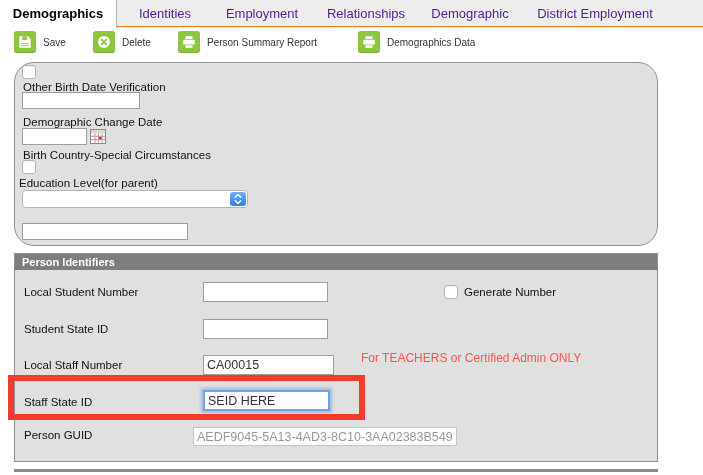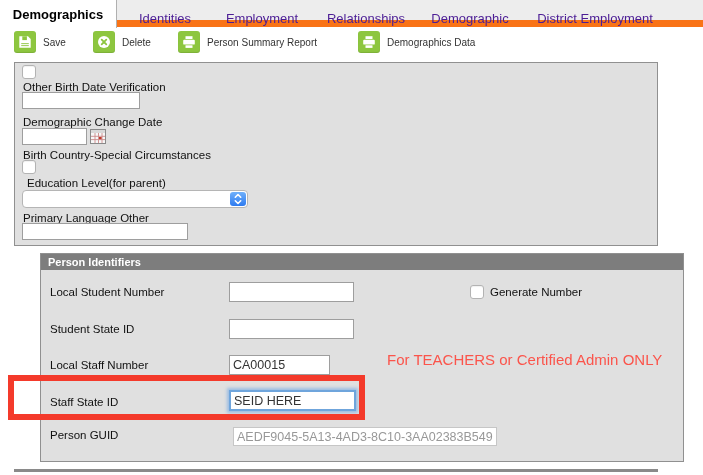--- a/index.html
+++ b/index.html
@@ -12,39 +12,39 @@
     --focus-blue:#6fa5dc;
     --select-blue:#2e7bf0;
   }
   *{box-sizing:border-box;margin:0;padding:0;}
   html,body{background:#fff;}
   body{font-family:"Liberation Sans",sans-serif;}
   .screen{position:relative;width:703px;height:475px;background:#fff;overflow:hidden;}
 
   
   .tabbar{position:absolute;left:0;top:0;width:703px;height:27px;background:#ededed;
-          border-bottom:7px solid #f97316;display:flex;}
+          border-bottom:1px solid #f97316;display:flex;align-items:center;}
   .tab{display:flex;align-items:center;justify-content:center;font-size:13px;color:#4c1d95;
        height:37px;cursor:pointer;white-space:nowrap;}
   .tab.active{background:#fff;color:#000;font-weight:bold;height:28px;margin-bottom:-1px;
        border-right:1px solid #b0b0b0;z-index:2;}
 
   
   .toolbar{position:absolute;left:0;top:28px;width:703px;height:31px;background:#fff;}
   .tb-btn{position:absolute;top:3px;display:flex;align-items:center;gap:7px;cursor:pointer;}
   .tb-icon{width:22px;height:22px;border-radius:3px;background:var(--accent-green);
            color:var(--accent-green);display:flex;align-items:center;justify-content:center;
            box-shadow:inset 0 -1px 1px rgba(0,0,0,0.12);}
   .tb-label{font-size:10px;color:#333;}
 
   
   .section{position:absolute;left:14px;width:644px;background:var(--section-bg);
            border:1px solid var(--section-border);}
-  .section-top{top:62px;height:184px;}
-  .section-pi{top:253px;height:209px;margin-left:26px;}
+  .section-top{top:62px;height:184px;border-radius:20px;}
+  .section-pi{top:253px;height:209px;}
   .pi-header{height:16px;background:var(--section-header-bg);color:#fff;font-size:11px;
              font-weight:bold;line-height:16px;padding-left:7px;}
 
   .flabel{position:absolute;font-size:11.5px;color:#111;white-space:nowrap;}
   .tinput{position:absolute;height:17px;border:1px solid #9e9e9e;background:#fff;
           font-family:"Liberation Sans",sans-serif;font-size:12px;color:#333;padding:0 3px;}
   .pi-input{height:20px;font-size:12.5px;}
   .tinput:disabled,.tinput.ghost{color:#989898;border:1px solid #c6c6c6;background:#fff;}
   .tinput.focused{border:2px solid var(--focus-blue);
           box-shadow:0 0 3px 2px rgba(100,160,230,0.55);outline:none;}
@@ -54,21 +54,21 @@
 
   .selectbox{position:absolute;height:18px;background:#fff;border:1px solid #b5b5b5;
              border-radius:4px;cursor:pointer;}
   .select-cap{position:absolute;right:1px;top:1px;width:16px;height:14px;border-radius:3px;
               background:linear-gradient(#6fb0fb,var(--select-blue));display:flex;
               align-items:center;justify-content:center;}
 
   .calbtn{position:absolute;width:16px;height:15px;padding:0;border:0;background:transparent;cursor:pointer;}
 
   
-  .note-red{position:absolute;font-size:15px;color:var(--note-red);white-space:nowrap;}
+  .note-red{position:absolute;font-size:12px;color:var(--note-red);white-space:nowrap;}
   .hl-box{position:absolute;left:8px;top:375px;width:357px;height:45px;
           border:6px solid var(--highlight-red);z-index:5;pointer-events:none;}
   .next-section-edge{position:absolute;left:14px;top:469px;width:644px;height:3px;background:#8a8a8a;}
 </style>
 </head>
 <body>
 
 <div class="screen">
 
   <div class="tabbar">
@@ -132,53 +132,52 @@
     <button class="calbtn" style="left:75px;top:66px">
       <svg width="16" height="15" viewBox="0 0 16 15">
         <rect x="0.5" y="0.5" width="15" height="14" fill="#f7f7f7" stroke="#8a8a8a"></rect>
         <rect x="1" y="1" width="14" height="3" fill="#d9d9d9"></rect>
         <path d="M1 7.3 h14 M1 10.6 h14 M5 4 v10 M8.5 4 v10 M12 4 v10" stroke="#cc8a8a" stroke-width="0.9" fill="none"></path>
         <rect x="9" y="8" width="2.6" height="2.2" fill="#c0392b"></rect>
       </svg>
     </button>
     <div class="flabel" style="left:8px;top:86px">Birth Country-Special Circumstances</div>
     <input type="checkbox" class="cbox" style="left: 7px; top: 97px;">
-    <div class="flabel" style="left:12px;top:114px">Education Level(for parent)</div>
+    <div class="flabel" style="left:4px;top:114px">Education Level(for parent)</div>
     <div class="selectbox" style="left:7px;top:127px;width:226px">
       <span style="position:absolute;left:6px;top:2px;font-size:11.5px;color:#333"></span>
       <span class="select-cap">
         <svg width="8" height="12" viewBox="0 0 8 12">
           <path d="M1.3 4.2 L4 1.5 L6.7 4.2" fill="none" stroke="#fff" stroke-width="1.6" stroke-linecap="round" stroke-linejoin="round"></path>
           <path d="M1.3 7.8 L4 10.5 L6.7 7.8" fill="none" stroke="#fff" stroke-width="1.6" stroke-linecap="round" stroke-linejoin="round"></path>
         </svg>
       </span>
     </div>
-    <div class="flabel" style="left:8px;top:149px">Primary Language Other</div>
     <input type="text" class="tinput" style="left: 7px; top: 160px; width: 166px;" value="">
   </div>
 
   <div class="section section-pi">
     <div class="pi-header">Person Identifiers</div>
 
     <div class="flabel" style="left:9px;top:32px">Local Student Number</div>
     <input type="text" class="tinput pi-input" style="left: 188px; top: 28px; width: 125px;" value="">
     <input type="checkbox" class="cbox" style="left: 429px; top: 31px;">
     <div class="flabel" style="left:449px;top:32px">Generate Number</div>
 
     <div class="flabel" style="left:9px;top:69px">Student State ID</div>
     <input type="text" class="tinput pi-input" style="left: 188px; top: 65px; width: 125px;" value="">
 
     <div class="flabel" style="left:9px;top:105px">Local Staff Number</div>
-    <input type="text" class="tinput pi-input" style="left: 188px; top: 101px; width: 101px;" value="CA00015">
+    <input type="text" class="tinput pi-input" style="left: 188px; top: 101px; width: 131px;" value="CA00015">
     <div class="note-red" style="left:346px;top:97px">For TEACHERS or Certified Admin ONLY</div>
 
     <div class="flabel" style="left:9px;top:142px">Staff State ID</div>
     <input type="text" class="tinput pi-input focused" style="left: 188px; top: 136px; width: 127px; height: 21px;" value="SEID HERE">
 
     <div class="flabel" style="left:9px;top:175px">Person GUID</div>
-    <input type="text" class="tinput pi-input ghost" style="left: 192px; top: 173px; width: 264px; height: 19px;" value="AEDF9045-5A13-4AD3-8C10-3AA02383B549">
+    <input type="text" class="tinput pi-input ghost" style="left: 178px; top: 173px; width: 264px; height: 19px;" value="AEDF9045-5A13-4AD3-8C10-3AA02383B549">
   </div>
 
   <div class="hl-box"></div>
 
   <div class="next-section-edge"></div>
 
 </div>
 
 </body></html>

